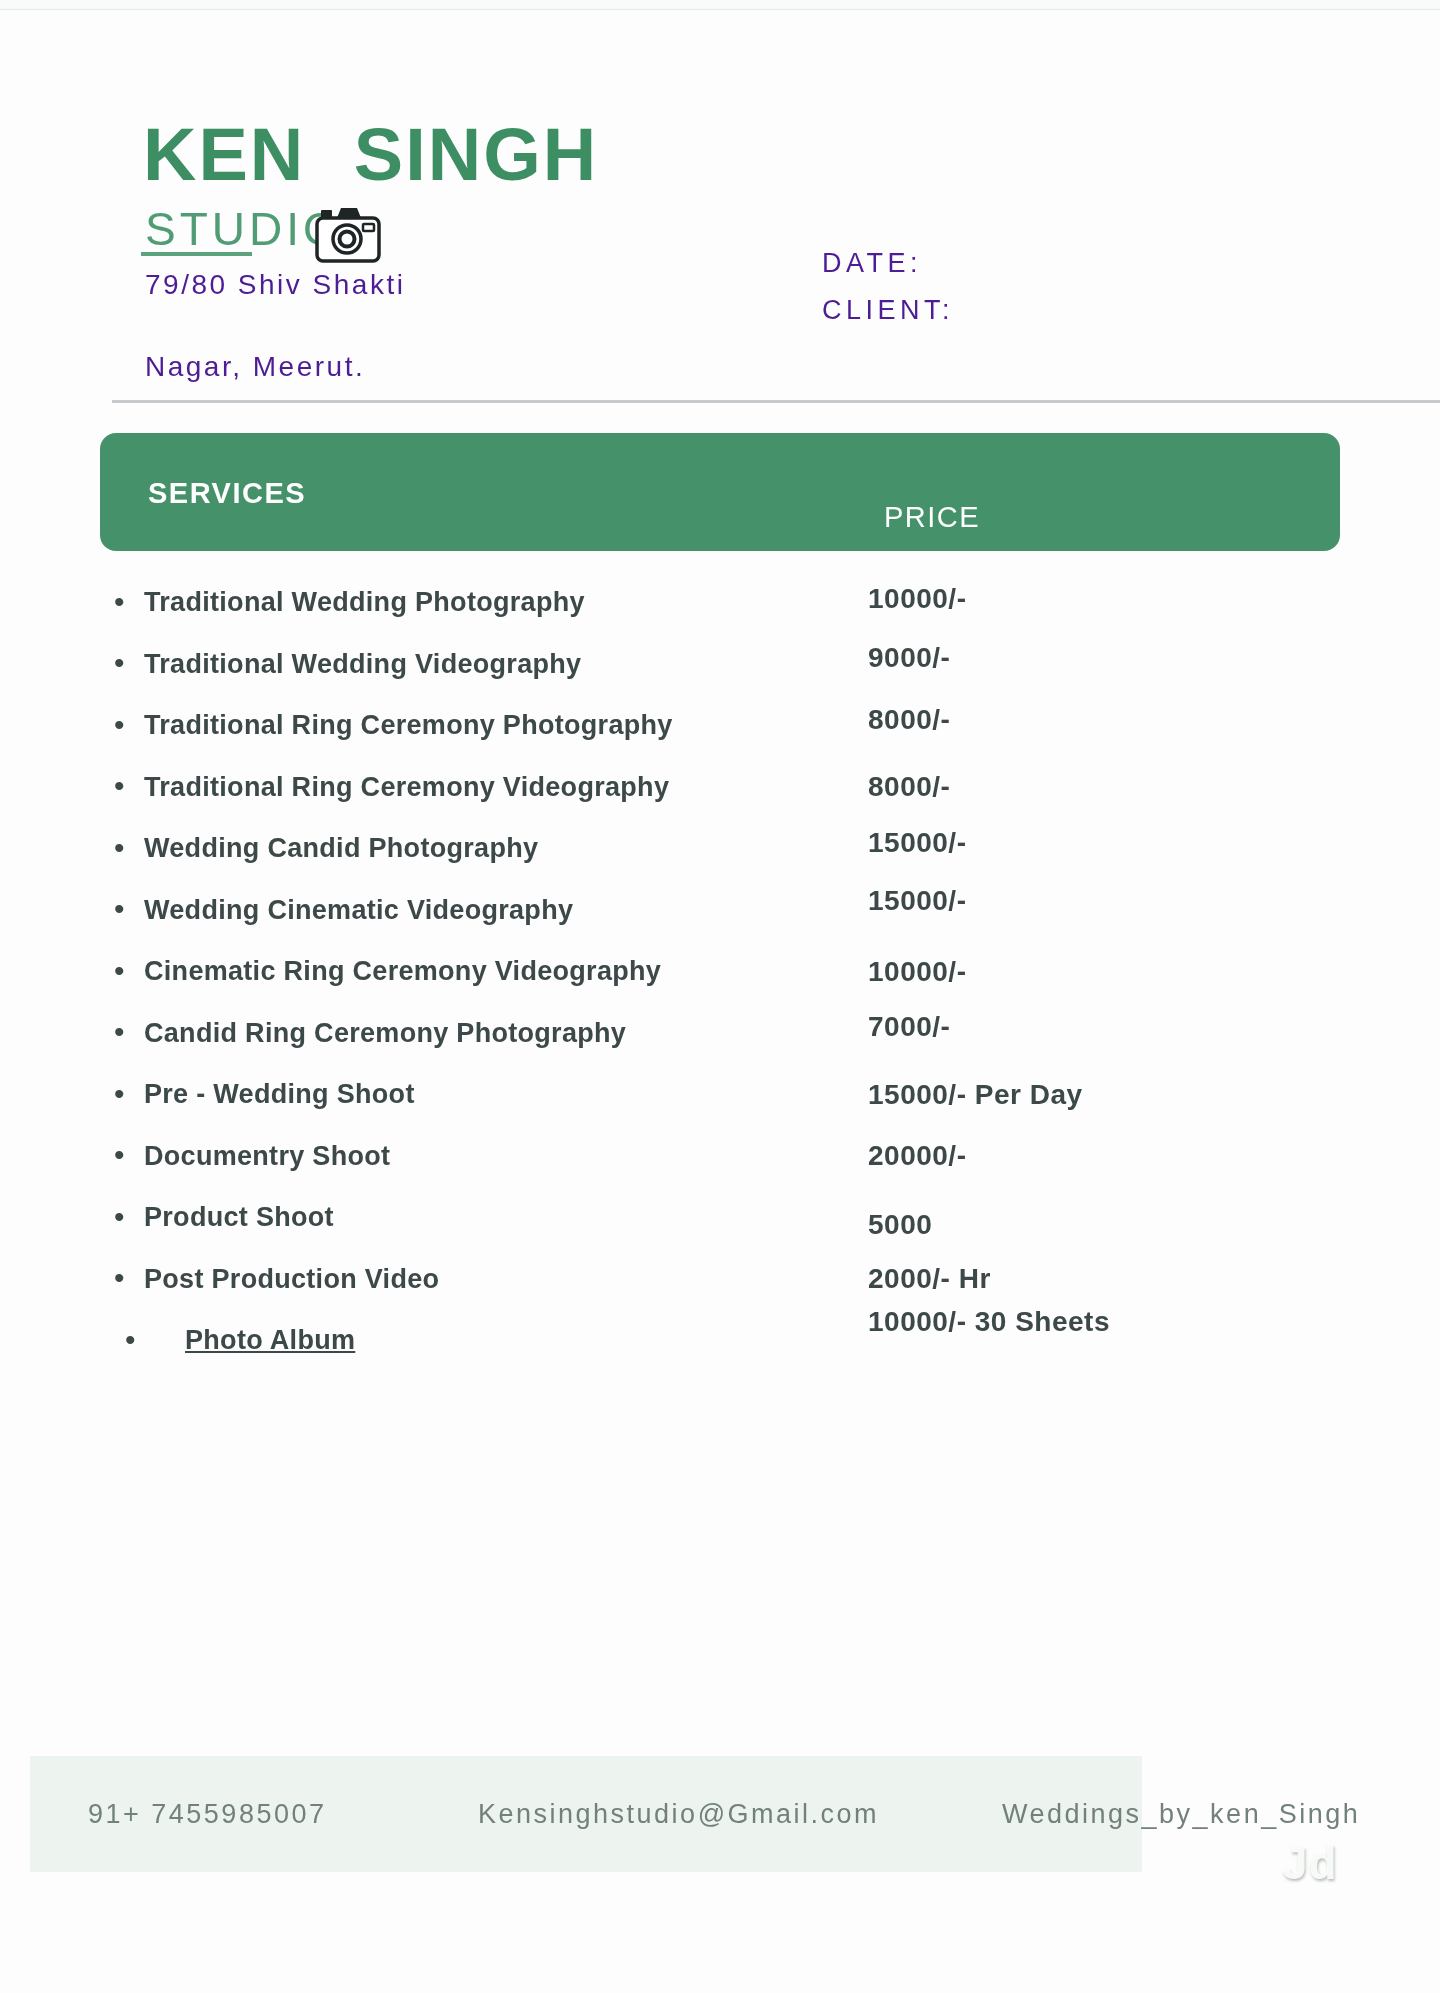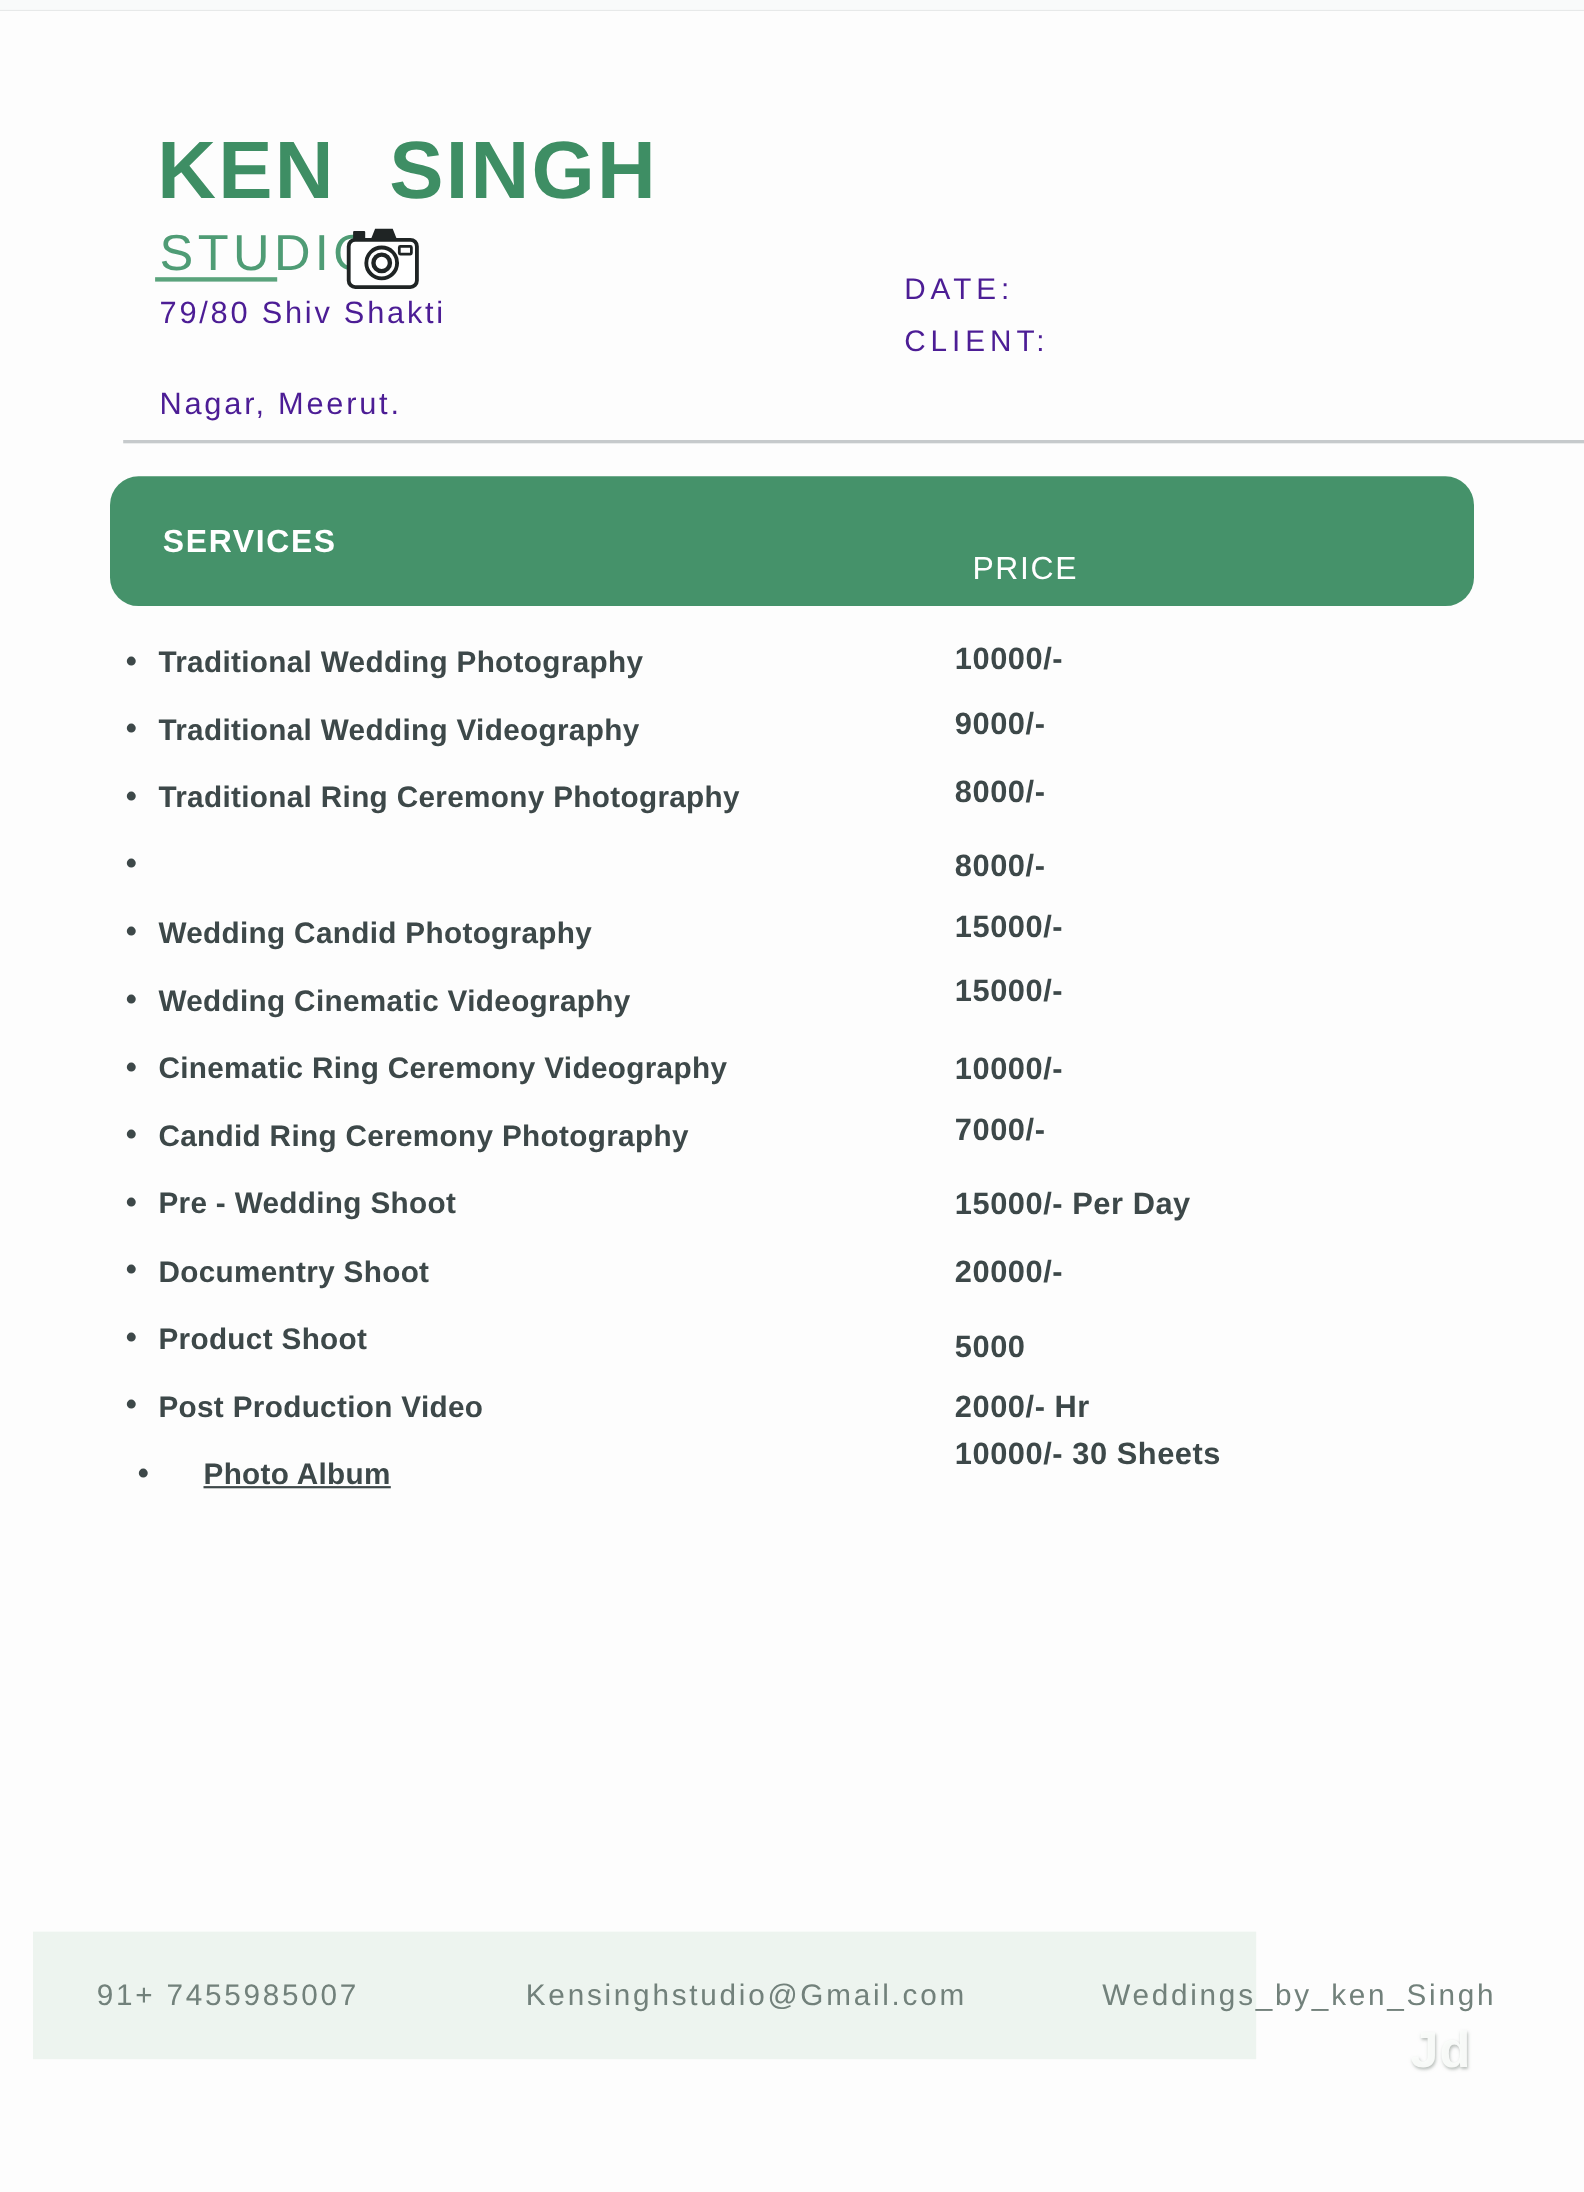--- a/index.html
+++ b/index.html
@@ -18,21 +18,21 @@
   .camera{position:absolute;left:314px;top:201px;}
   .address{position:absolute;left:145px;top:264px;font-size:28px;letter-spacing:2.5px;color:#4c1d95;line-height:41px;white-space:pre-line;}
 
   
   .meta{position:absolute;left:822px;top:240px;font-size:27px;letter-spacing:4.5px;color:#4c1d95;line-height:47px;}
 
   
   .rule{position:absolute;left:112px;top:400px;width:1328px;height:3px;background:#8f979c;opacity:.5;}
 
   
-  .bar{position:absolute;left:100px;top:433px;width:1240px;height:118px;background:#45926a;border-radius:26px;}
+  .bar{position:absolute;left:100px;top:433px;width:1240px;height:118px;background:#45926a;border-radius:16px;}
   .services-h{position:absolute;left:48px;top:44px;font-size:29px;font-weight:bold;letter-spacing:1.5px;color:#ffffff;}
   .price-h{position:absolute;left:784px;top:68px;font-size:29px;font-weight:normal;letter-spacing:1.5px;color:#ffffff;}
 
   
   .rows{position:absolute;left:100px;top:572px;width:1300px;}
   .row{position:relative;height:61.5px;display:flex;align-items:center;}
   .bullet{position:absolute;left:14px;top:50%;transform:translateY(-54%);font-size:30px;line-height:1;color:#3d4849;}
   .service{margin-left:44px;font-size:27px;font-weight:bold;letter-spacing:.3px;color:#3d4849;}
   .price{position:absolute;left:768px;font-size:28px;font-weight:bold;letter-spacing:.5px;color:#3d4849;}
   .row:nth-child(1) .price{transform:translateY(-4px);}
@@ -101,20 +101,21 @@
       <span class="service">Traditional Wedding Videography</span>
       <span class="price">9000/-</span>
     </div>
     <div class="row">
       <span class="bullet">•</span>
       <span class="service">Traditional Ring Ceremony Photography</span>
       <span class="price">8000/-</span>
     </div>
     <div class="row">
       <span class="bullet">•</span>
+      <span class="service">Traditional Ring Ceremony Videography</span>
       <span class="price">8000/-</span>
     </div>
     <div class="row">
       <span class="bullet">•</span>
       <span class="service">Wedding Candid Photography</span>
       <span class="price">15000/-</span>
     </div>
     <div class="row">
       <span class="bullet">•</span>
       <span class="service">Wedding Cinematic Videography</span>

